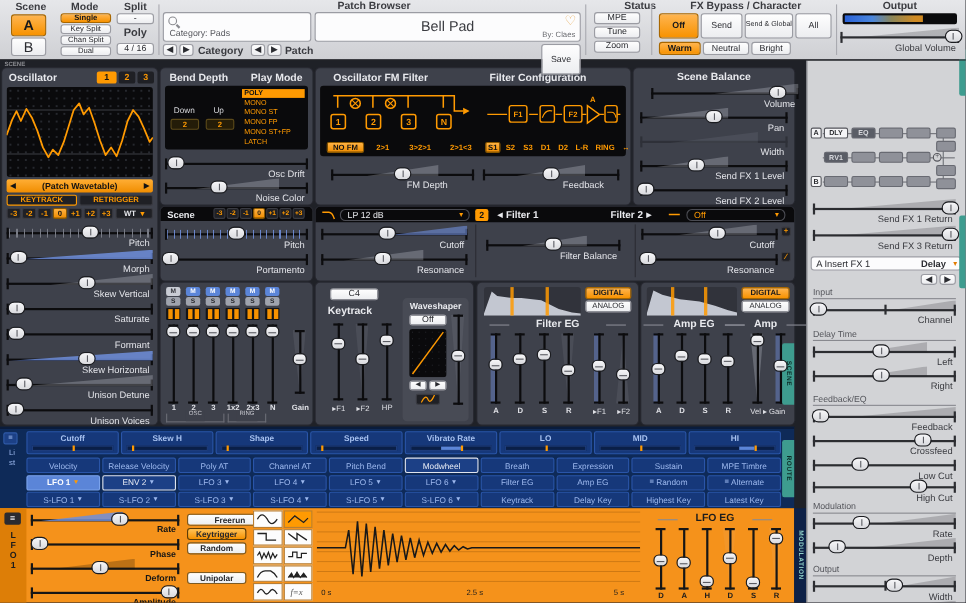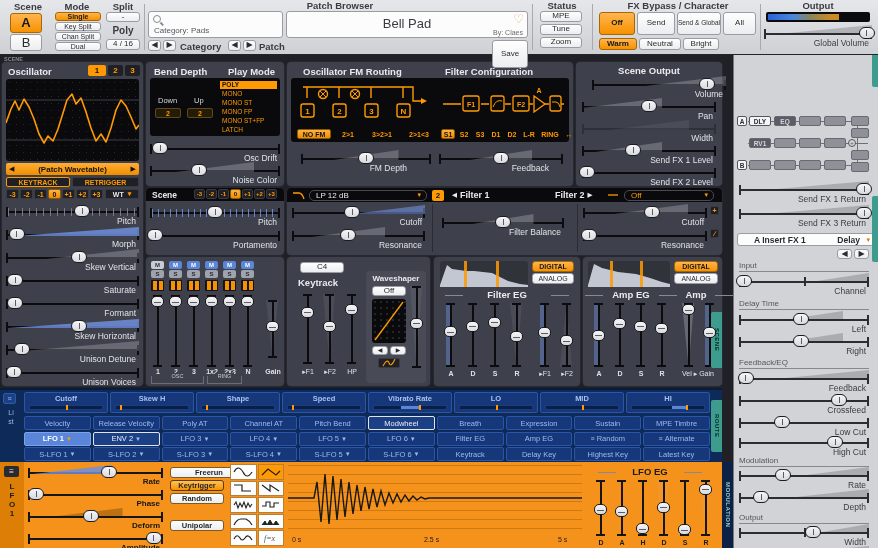--- a/index.html
+++ b/index.html
@@ -129,21 +129,21 @@
     <div class="btn" style="left:243px;top:40px;width:13px;height:11px">▶</div>
     <s class="tt" style="left:259px;top:41px;width:40px;text-align:left">Patch</s>
     <div class="whitebox" style="left:286px;top:11px;width:242px;height:27px">
       <s style="position:absolute;left:0;right:0;top:4px;text-align:center;font-size:13px;color:#3a3b40">Bell Pad</s>
       <s style="position:absolute;right:3px;top:0;font-size:12px;color:#e9b469">♡</s>
       <s style="position:absolute;right:4px;bottom:1px;font-size:7px;color:#6a6b70">By: Claes</s>
     </div>
     <div class="btn" style="left:492px;top:40px;width:36px;height:28px">Save</div>
     <i class="vdiv" style="left:532px"></i>
 
-    <s class="tt" style="left:534px;top:0;width:56px">Status</s>
+    <s class="tt" style="left:554px;top:0;width:56px">Status</s>
     <div class="btn" style="left:540px;top:11px;width:42px;height:11px">MPE</div>
     <div class="btn" style="left:540px;top:24px;width:42px;height:11px">Tune</div>
     <div class="btn" style="left:540px;top:37px;width:42px;height:11px">Zoom</div>
     <i class="vdiv" style="left:592px"></i>
 
     <s class="tt" style="left:598px;top:0;width:160px">FX Bypass / Character</s>
     <div class="btn ob" style="left:599px;top:12px;width:36px;height:23px">Off</div>
     <div class="btn" style="left:637px;top:12px;width:38px;height:23px">Send</div>
     <div class="btn" style="left:677px;top:12px;width:44px;height:23px;font-size:6.5px">Send &amp; Global</div>
     <div class="btn" style="left:723px;top:12px;width:33px;height:23px">All</div>
@@ -269,21 +269,21 @@
         <s>Noise Color</s>
       </div>
     <div class="hs" style="left:4px;top:78px;width:130px">
         <i class="t"></i>
         <b style="left:8%"></b>
         <s>Osc Drift</s>
       </div>
   </div>
 
   <div class="panel" style="left:287px;top:62px;width:286px;height:124px">
-    <s class="ph" style="left:16px;top:4px">Oscillator FM Routing</s>
+    <s class="ph" style="left:16px;top:4px">Oscillator FM Filter</s>
     <s class="ph" style="left:158px;top:4px">Filter Configuration</s>
     <div class="bb" style="left:4px;top:16px;width:278px;height:64px">
       <svg style="position:absolute;left:6px;top:4px" width="130" height="44">
         <g stroke="#ff9a02" fill="none" stroke-width="1.4">
           <path d="M6,5 H116 V19 H124"></path>
           <path d="M10,5 V16 M42,5 V16 M74,5 V16 M106,5 V16"></path>
           <circle cx="26" cy="12" r="4.5"></circle>
             <path d="M23,9 l6,6 M29,9 l-6,6" stroke-width="1"></path>
           <circle cx="58" cy="12" r="4.5"></circle>
             <path d="M55,9 l6,6 M61,9 l-6,6" stroke-width="1"></path>
@@ -342,21 +342,21 @@
       </div>
     <div class="hs" style="left:152px;top:88px;width:124px">
         <i class="t"></i>
         <i class="w" style="left:25%;right:25%"></i>
         <b style="left:50%"></b>
         <s style="right:14px">Feedback</s>
       </div>
   </div>
 
   <div class="panel" style="left:576px;top:62px;width:146px;height:124px">
-    <s class="ph" style="left:0;right:0;top:3px;text-align:center">Scene Output</s>
+    <s class="ph" style="left:0;right:0;top:3px;text-align:center">Scene Balance</s>
     <div class="hs" style="left:16px;top:14px;width:134px">
         <i class="t"></i>
         <i class="w" style="left:40%;right:0"></i>
         <b style="left:86%"></b>
         <s>Volume</s>
       </div>
     <div class="hs" style="left:6px;top:36px;width:134px">
         <i class="t"></i>
         <i class="w" style="left:0;right:40%"></i>
         <b style="left:50%"></b>
@@ -1033,21 +1033,21 @@
         <s>Send FX 1 Return</s>
       </div>
     <div class="hs l" style="left:5px;top:150px;width:130px">
         <i class="t"></i>
         <i class="w" style="left:10%;right:0"></i>
         <b style="left:96%"></b>
         <s>Send FX 3 Return</s>
       </div>
 
     <div class="whitebox" style="left:3px;top:178px;width:137px;height:13px;display:flex;align-items:center">
-      <s style="margin-left:16px;font-size:8.5px;font-weight:700;color:#2a2b30">A Insert FX 1</s>
+      <s style="margin-left:4px;font-size:8.5px;font-weight:400;color:#2a2b30">A Insert FX 1</s>
       <s style="position:absolute;right:13px;font-size:8.5px;font-weight:700;color:#2a2b30">Delay</s>
       <s style="position:absolute;right:3px;font-size:7px;color:#e07c00">▾</s>
     </div>
     <div class="btn" style="left:103px;top:194px;width:15px;height:10px">◀</div>
     <div class="btn" style="left:120px;top:194px;width:15px;height:10px">▶</div>
 
     <s class="sect" style="left:5px;top:206px">Input</s>
     <div class="hs l" style="left:5px;top:218px;width:130px">
         <i class="t"></i>
         <i class="ct"></i>

